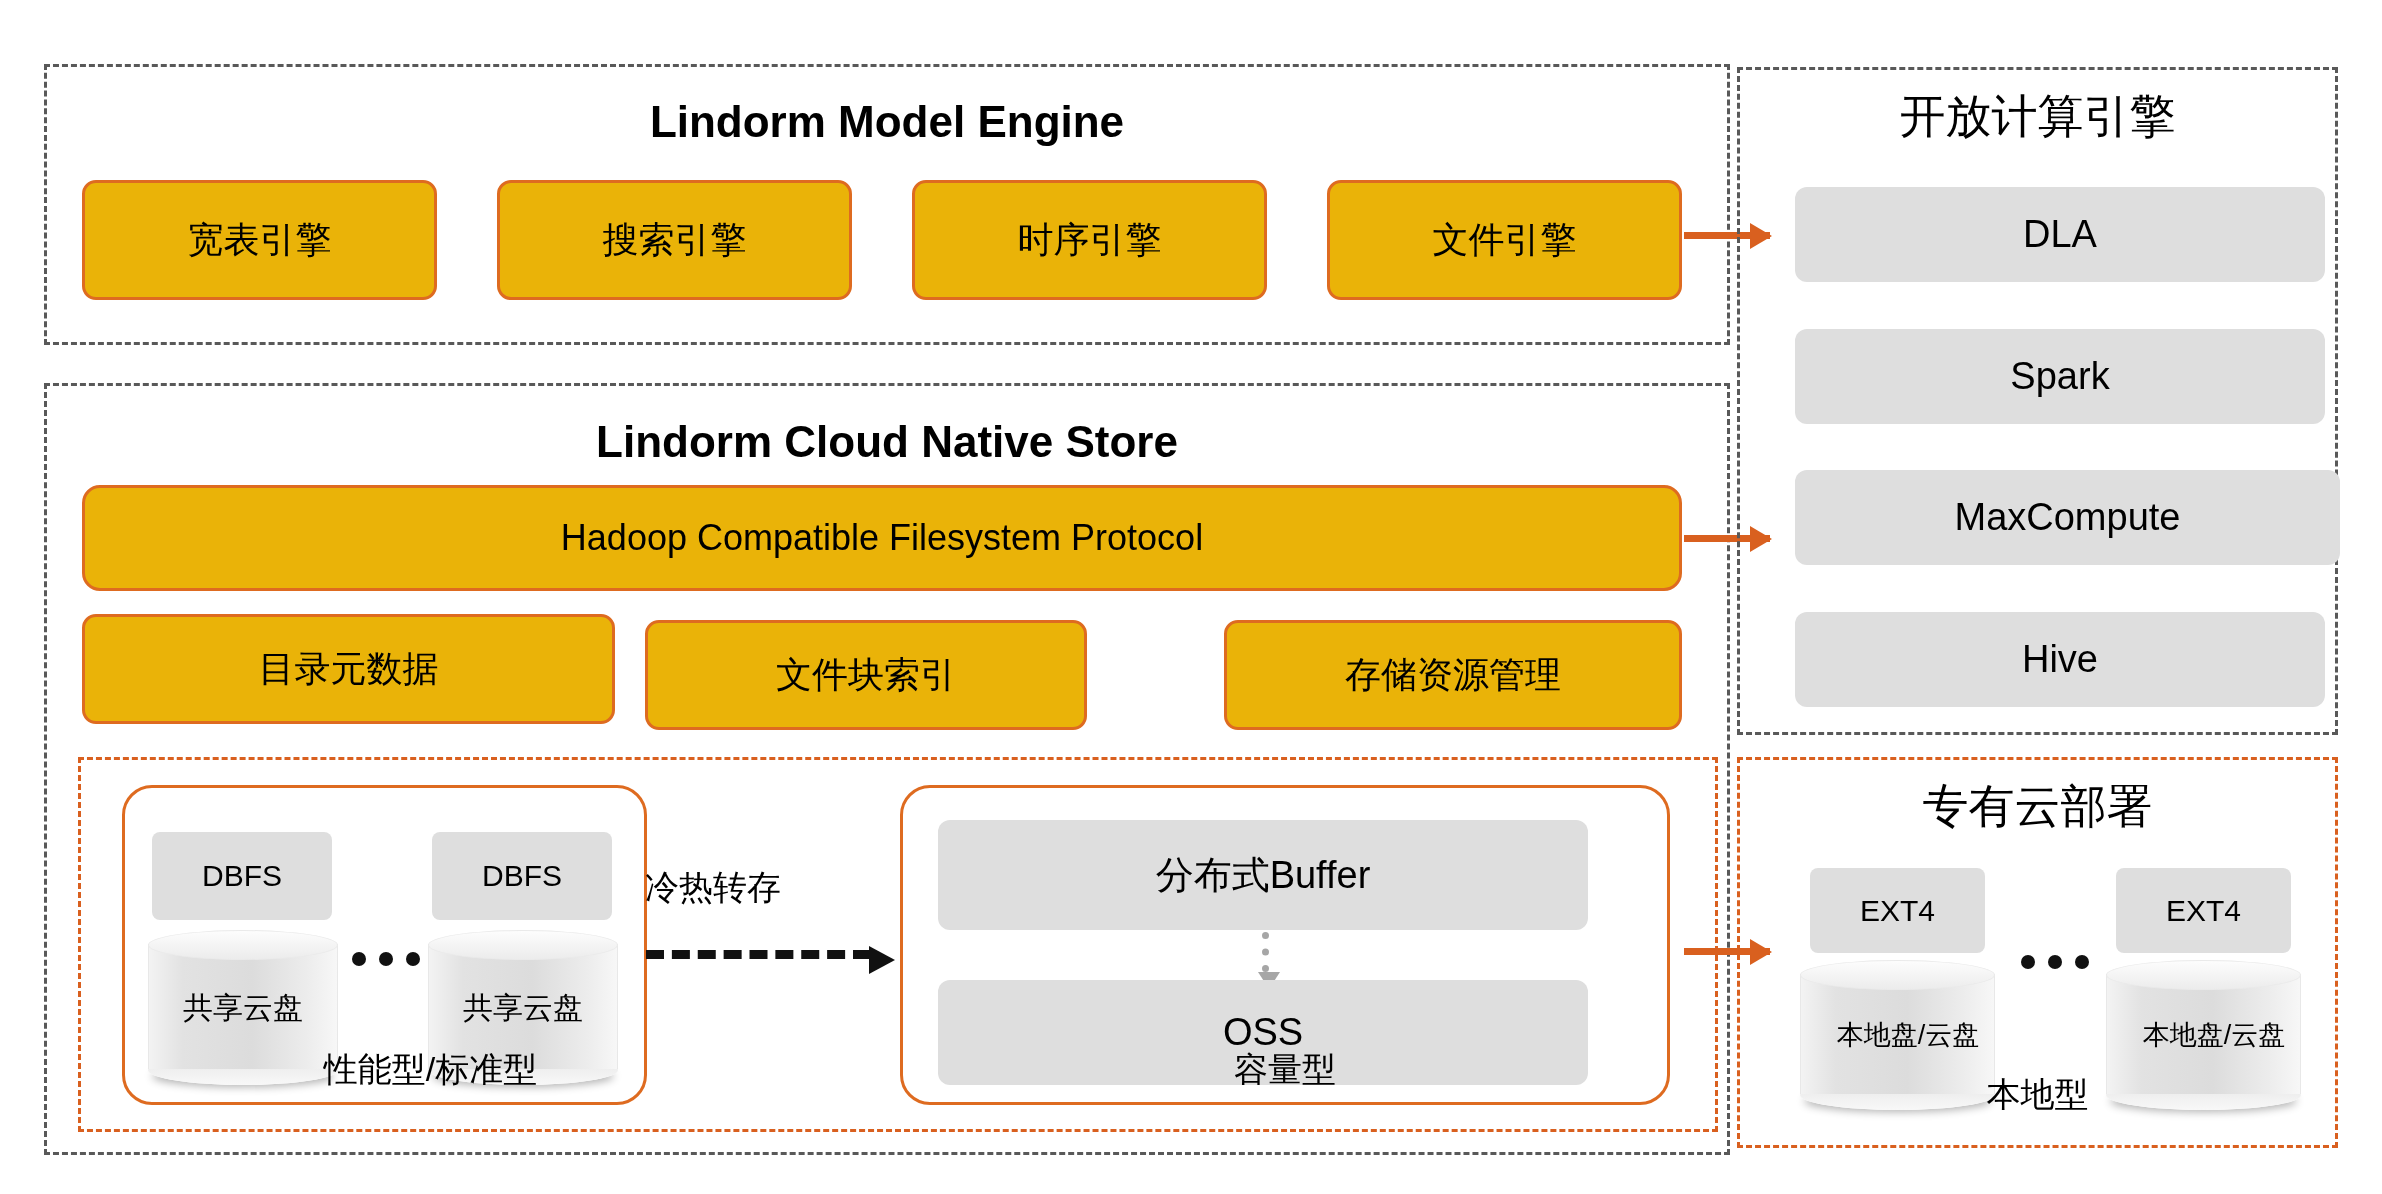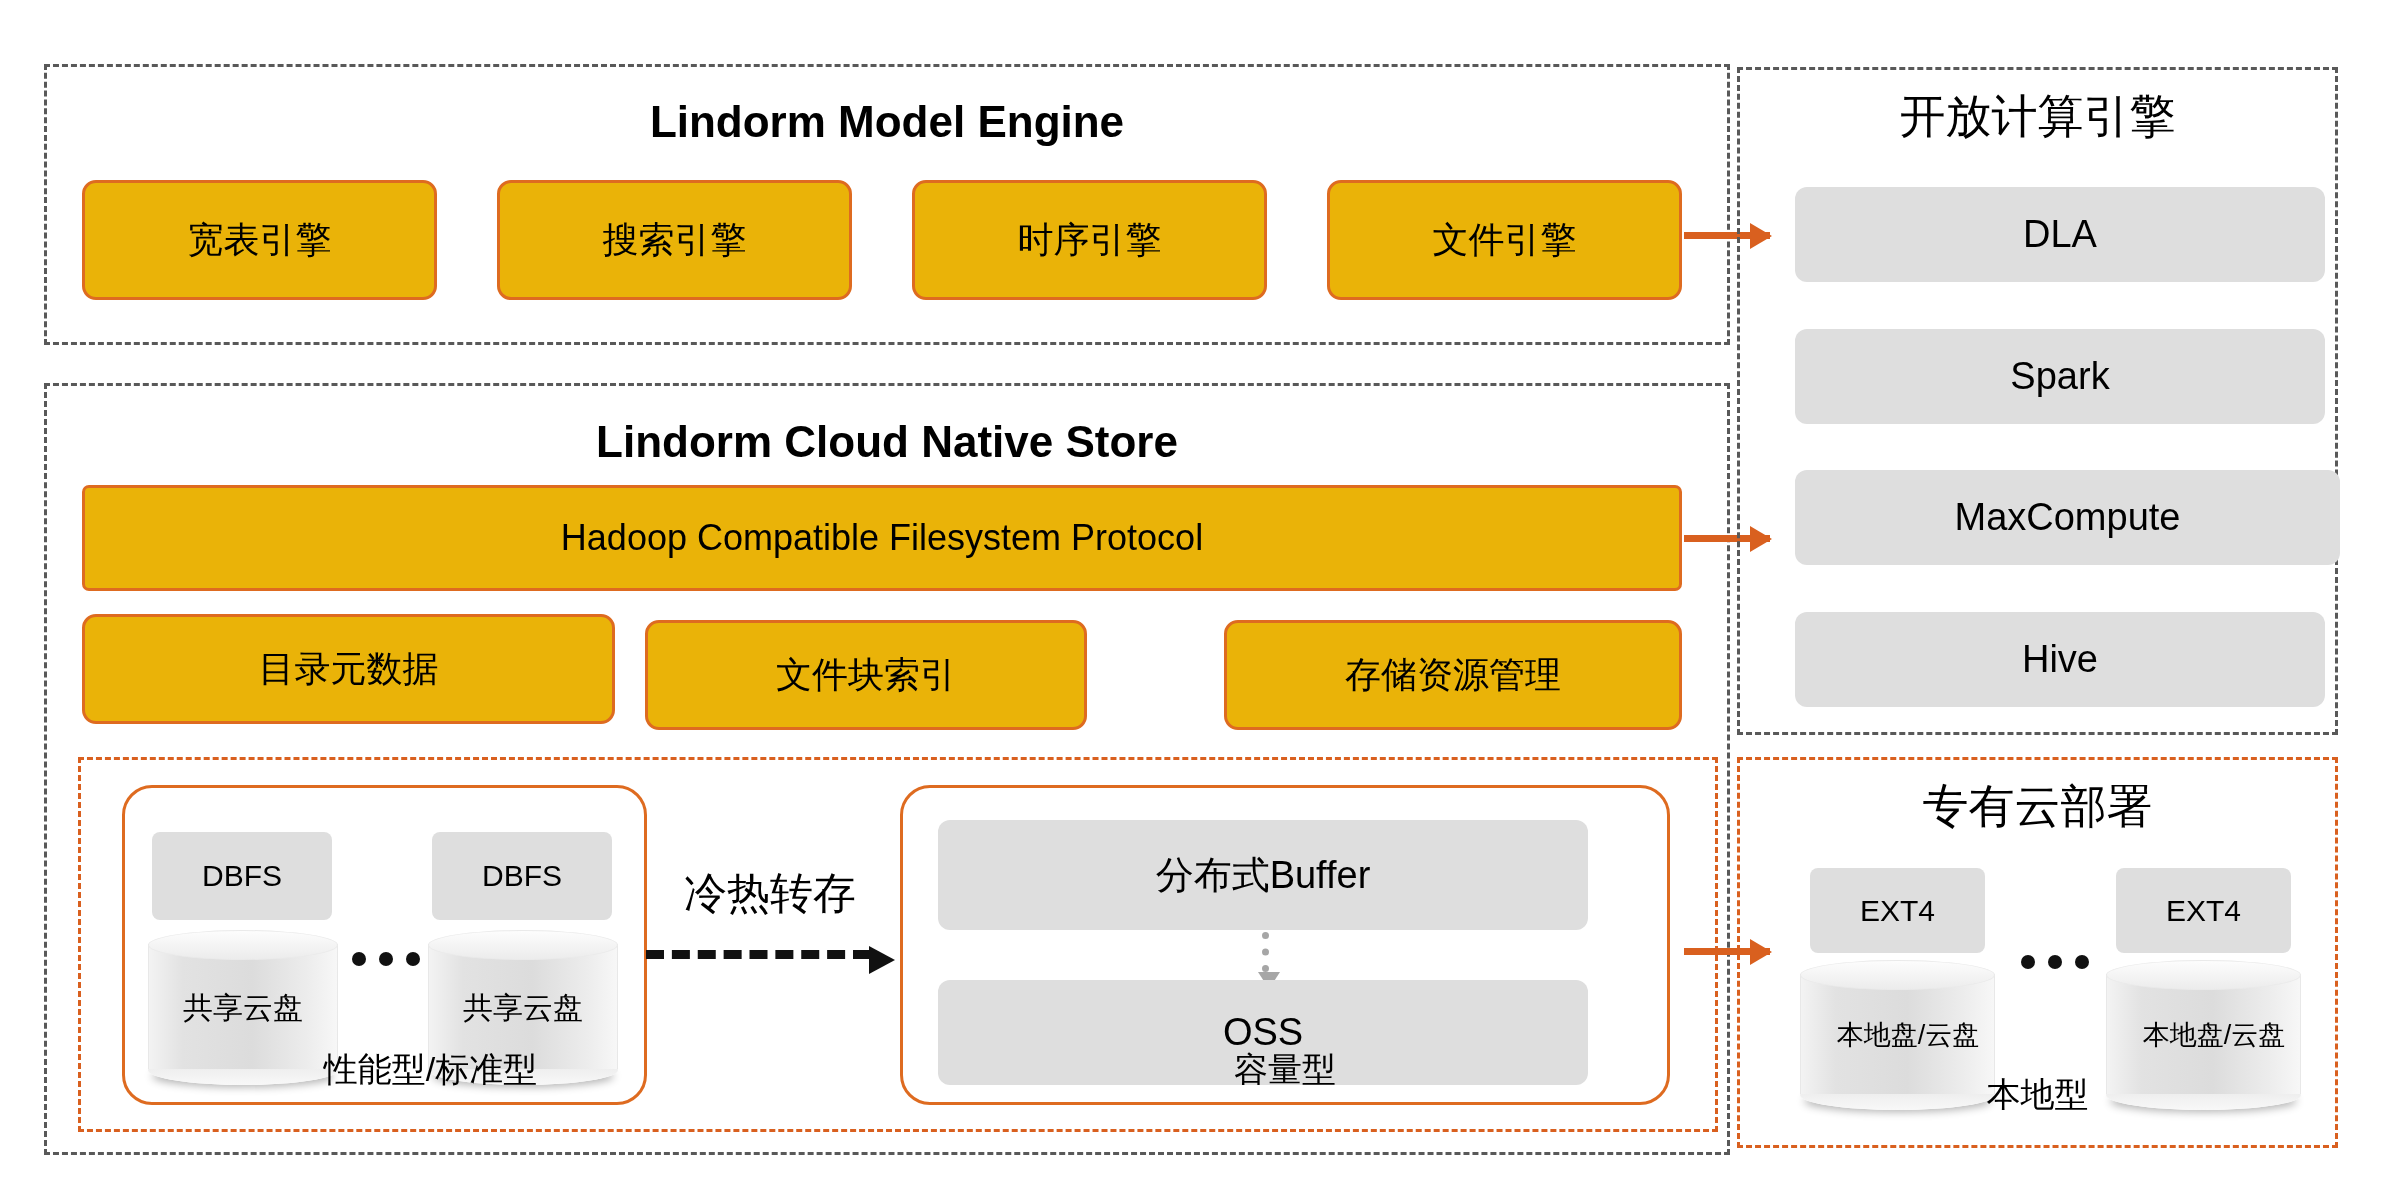--- a/index.html
+++ b/index.html
@@ -12,21 +12,21 @@
   .dash-orange{border:3px dashed #D9601F;}
 
   .sect-title{position:absolute;width:100%;text-align:center;
               font-weight:bold;font-size:44px;letter-spacing:0px;color:#000;}
   .sect-title.cn{font-weight:normal;font-size:46px;}
 
   
   .obox{position:absolute;box-sizing:border-box;border:3px solid #DE6B20;
         border-radius:14px;background:#eab308;display:flex;align-items:center;
         justify-content:center;font-size:36px;color:#000;}
-  .obox.big{border-radius:7px;}
+  .obox.big{border-radius:18px;}
 
   
   .gbox{position:absolute;box-sizing:border-box;background:#DEDEDE;
         border-radius:12px;display:flex;align-items:center;justify-content:center;
         font-size:38px;color:#000;}
   .gbox.sm{font-size:30px;border-radius:8px;}
 
   
   .ocontainer{position:absolute;box-sizing:border-box;border:3px solid #DE6B20;
               border-radius:30px;background:#fff;}
@@ -64,21 +64,21 @@
   .darrow:after{content:"";position:absolute;right:-24px;top:-13px;width:0;height:0;
      border-left:26px solid #111;border-top:14px solid transparent;
      border-bottom:14px solid transparent;}
 
   
   .vdotarrow{position:absolute;width:0;border-left:7px dotted #A6A6A6;}
   .vdotarrow:after{content:"";position:absolute;left:-11px;bottom:-17px;width:0;height:0;
      border-top:17px solid #A6A6A6;border-left:11px solid transparent;
      border-right:11px solid transparent;}
 
-  .label-float{position:absolute;font-size:43px;text-align:center;color:#000;}
+  .label-float{position:absolute;font-size:34px;text-align:left;color:#000;}
 </style>
 </head>
 <body>
 
 <div class="panel dash-gray" style="left:44px;top:64px;width:1686px;height:281px;">
   <div class="sect-title" style="top:30px;">Lindorm Model Engine</div>
 </div>
 
 <div class="obox" style="left:82px;top:180px;width:355px;height:120px;">
   <span>宽表引擎</span>

